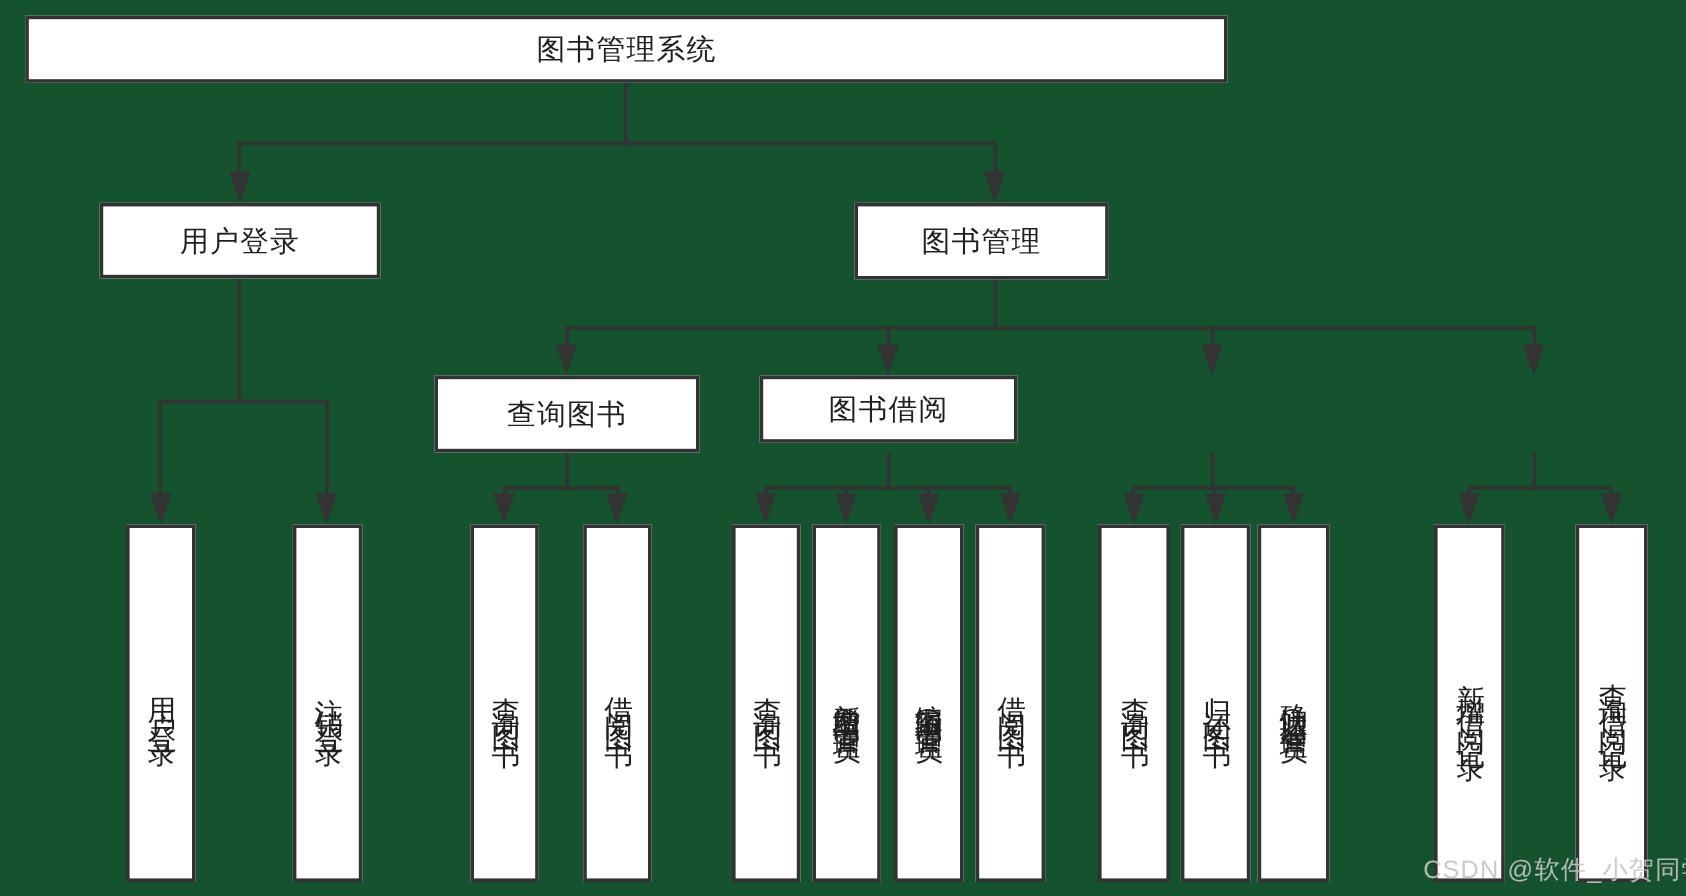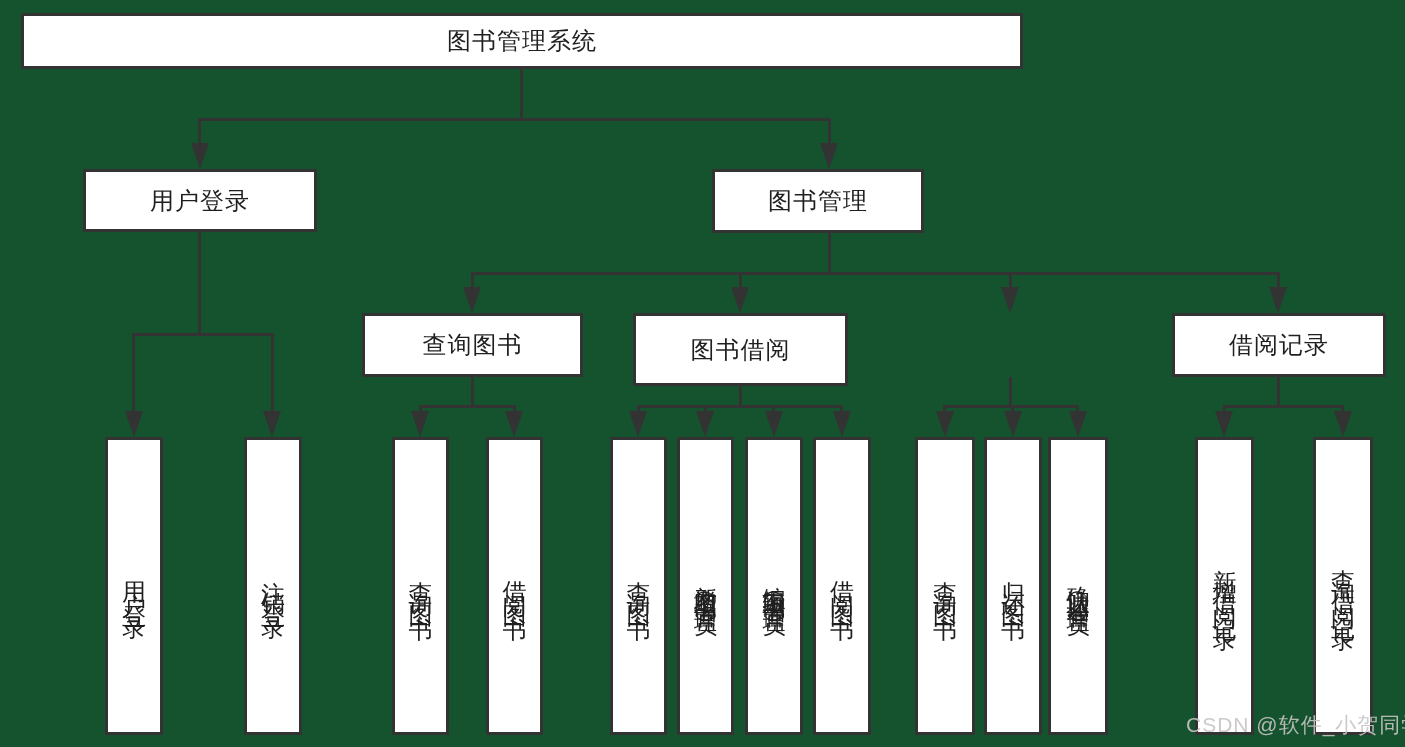--- a/index.html
+++ b/index.html
@@ -46,25 +46,22 @@
   <div class="node" style="left:83px;top:169px;width:234px;height:63px">
     <span>用户登录</span>
   </div>
   <div class="node" style="left:712px;top:169px;width:212px;height:64px">
     <span>图书管理</span>
   </div>
 
   <div class="node" style="left:362px;top:313px;width:221px;height:64px">
     <span>查询图书</span>
   </div>
-  <div class="node" style="left:633px;top:313px;width:215px;height:73px">
+  <div class="node" style="left:633px;top:313px;width:215px;height:56px">
     <span>图书借阅</span>
-  </div>
-  <div class="node" style="left:1172px;top:313px;width:214px;height:64px">
-    <span>借阅记录</span>
   </div>
 
   <div class="leaf" style="left:105px;width:58px">
     <span class="vtext">用户登录</span>
   </div>
   <div class="leaf" style="left:244px;width:58px">
     <span class="vtext">注销登录</span>
   </div>
 
   <div class="leaf" style="left:392px;width:57px">

